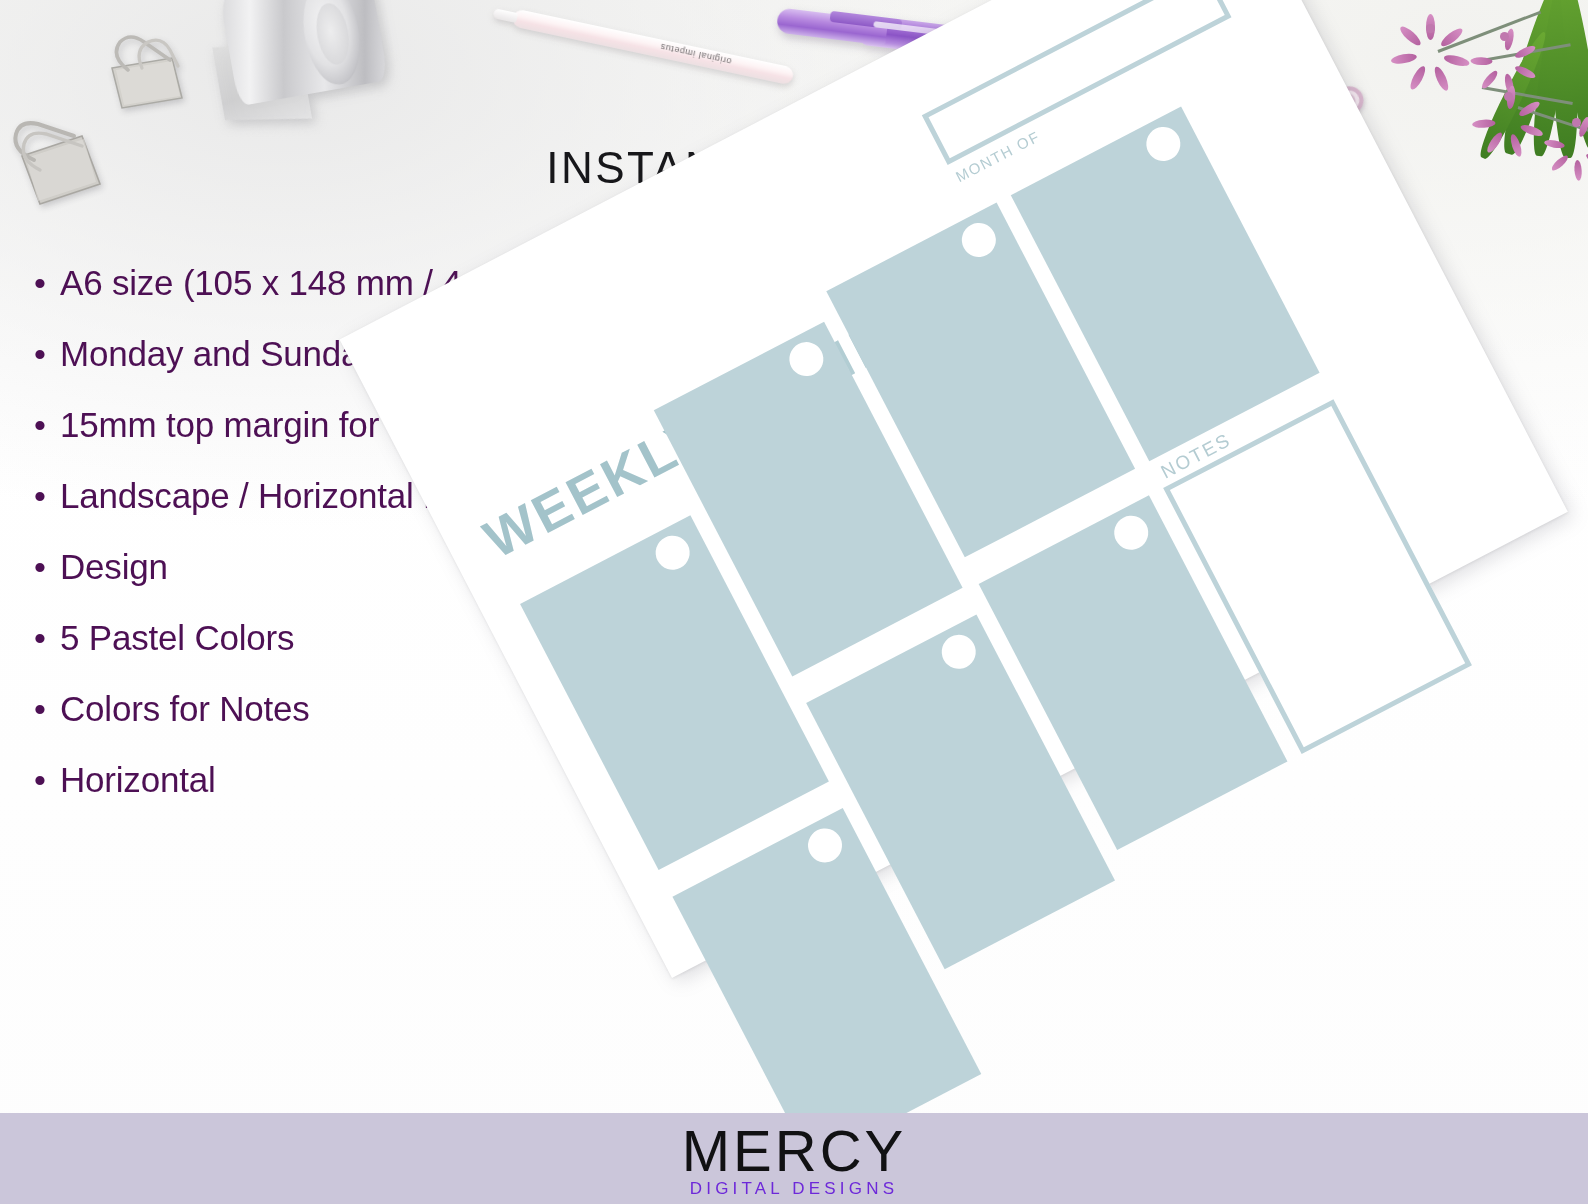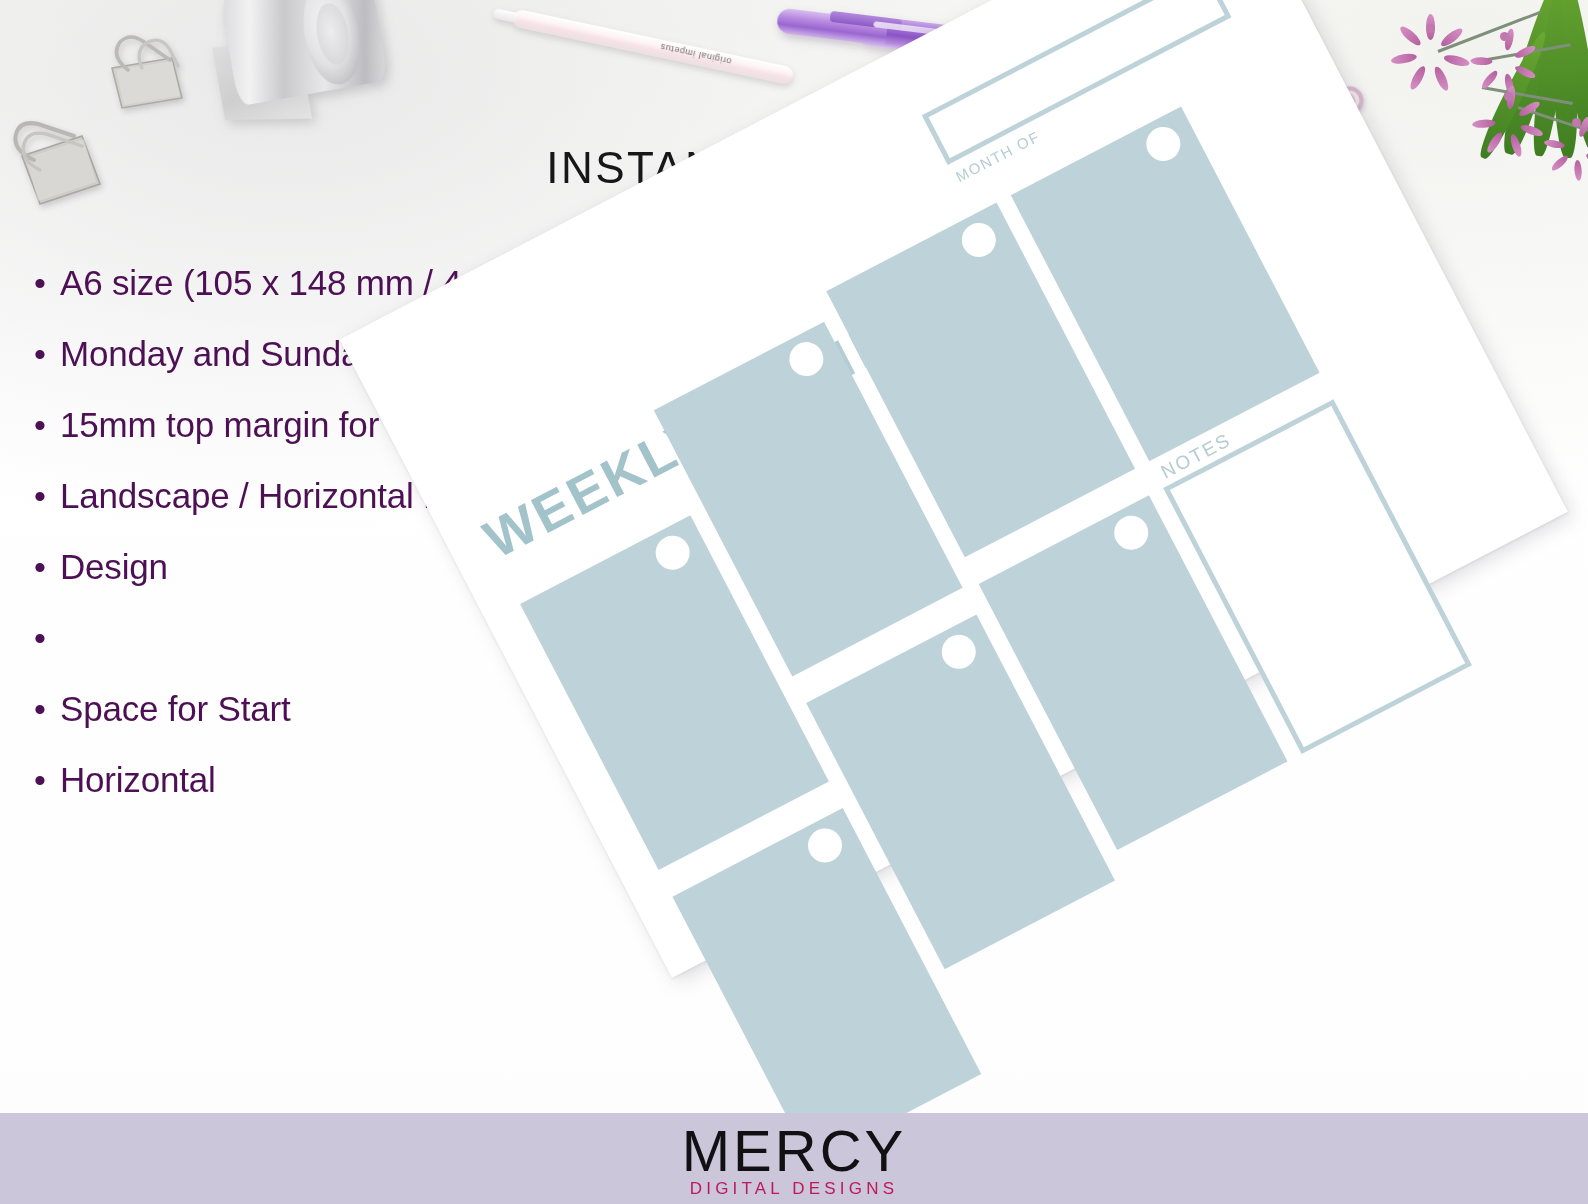--- a/index.html
+++ b/index.html
@@ -162,21 +162,21 @@
     font-weight:300;
     letter-spacing:3px;
     color:#111113;
     line-height:60px;
   }
   .logo-sub {
     font-family:"Liberation Sans", sans-serif;
     font-size:17px;
     font-weight:400;
     letter-spacing:4.2px;
-    color:#be185d;
+    color:#6d28d9;
     line-height:20px;
     margin-top:-2px;
   }
 
   
 
   
   .clip {
     position:absolute;
     filter: drop-shadow(2px 3px 3px rgba(150,150,155,0.45));
@@ -453,25 +453,26 @@
       <span class="bullet-text">Landscape / Horizontal Design</span>
     </div>
 
     <div class="bullet-row">
       <span class="bullet-dot">•</span>
       <span class="bullet-text">Design</span>
     </div>
 
     <div class="bullet-row">
       <span class="bullet-dot">•</span>
-    </div>
-
-    <div class="bullet-row">
-      <span class="bullet-dot">•</span>
-      <span class="bullet-text">Space for Start</span>
+      <span class="bullet-text">5 Pastel Colors</span>
+    </div>
+
+    <div class="bullet-row">
+      <span class="bullet-dot">•</span>
+      <span class="bullet-text">Colors for Notes</span>
     </div>
 
     <div class="bullet-row">
       <span class="bullet-dot">•</span>
       <span class="bullet-text">Horizontal</span>
     </div>
 
   </div>
 
   <div class="paper-wrap">

